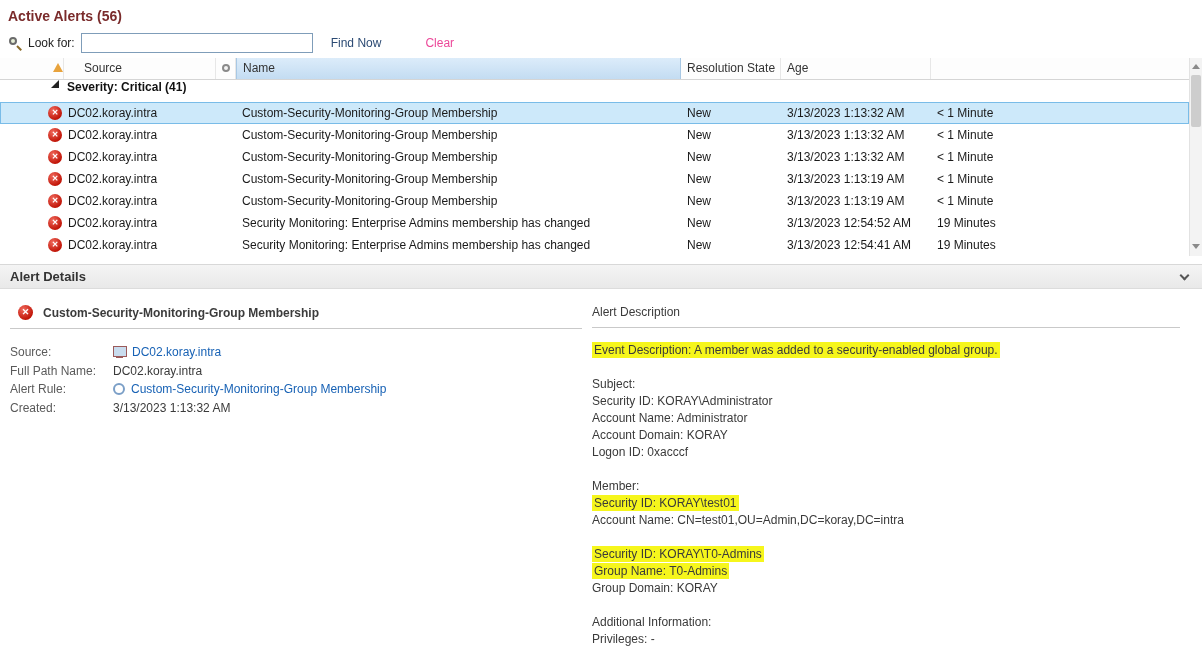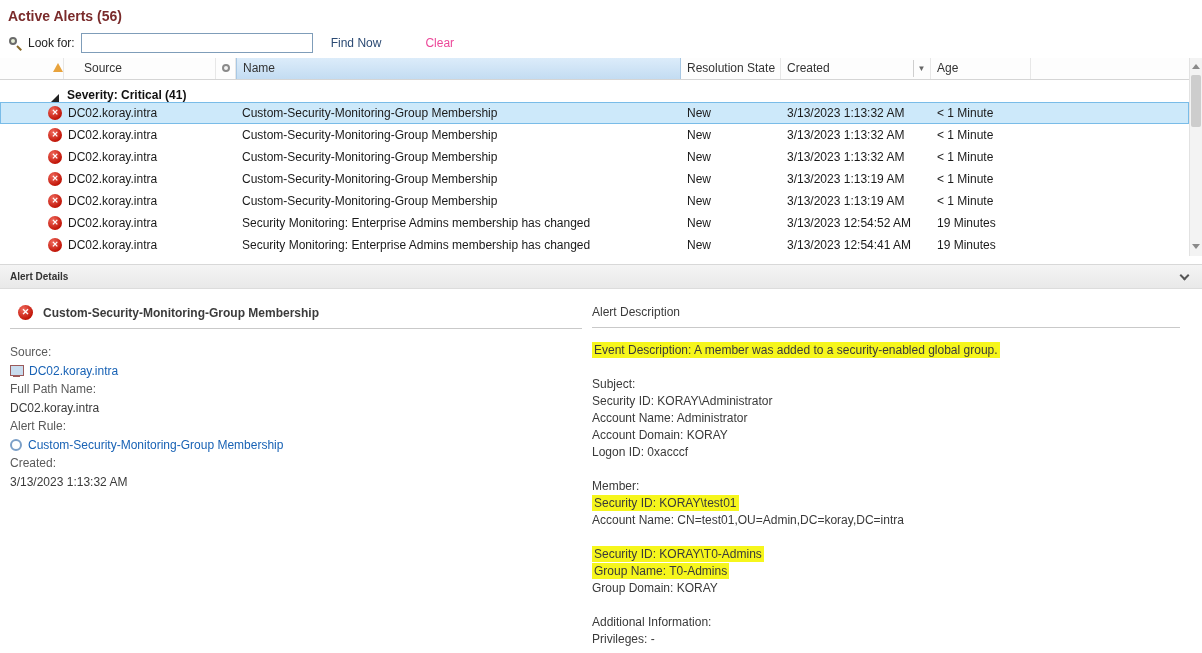--- a/index.html
+++ b/index.html
@@ -53,21 +53,21 @@
     position:absolute; right:1px; top:2px; width:16px; height:17px;
     border-left:1px solid #cfcfcf; color:#666; font-size:8px; line-height:17px; text-align:center;
   }
   .sev-col-icon { display:inline-block; width:0; height:0; margin:5px 0 0 3px;
     border-left:5px solid transparent; border-right:5px solid transparent;
     border-bottom:9px solid #e8a33d; }
   .col2-icon { display:inline-block; width:8px; height:8px; margin-top:6px;
     border:2px solid #8a8a8a; border-radius:50%; background:#f3f3f3; }
 
   .group-row-wrap { height:22px; }
-  .group-row { grid-column:1 / -1; display:flex; align-items:flex-end; padding-left:7px;
+  .group-row { grid-column:1 / -1; display:flex; align-items:flex-start; padding-left:7px;
     font-weight:bold; color:#111; background:#fff; }
   .expander { width:0; height:0; border-left:8px solid transparent;
     border-bottom:8px solid #222; margin-right:8px; }
 
   .trow { height:22px; background:#fff; }
   .trow .cell { line-height:22px; padding-left:6px; white-space:nowrap; overflow:hidden; color:#1a1a1a; }
   .trow .c0 { padding-left:4px; }
   .trow .c1 { padding-left:4px; }
   .trow.selected { background:#cde9fa; box-shadow:inset 0 0 0 1px #79bce8; }
 
@@ -86,37 +86,37 @@
     border-right:4px solid transparent; border-bottom:5px solid #8a8a8a; }
   .tri-down { width:0; height:0; margin:4px auto; border-left:4px solid transparent;
     border-right:4px solid transparent; border-top:5px solid #8a8a8a; }
   .sthumb { position:absolute; left:1px; top:17px; width:10px; height:52px;
     background:#cdcdcd; border-radius:2px; }
 
   
   .details-bar { margin-top:8px; height:25px; background:linear-gradient(#f4f4f4,#e9e9e9);
     border-top:1px solid #d8d8d8; border-bottom:1px solid #dcdcdc;
     display:flex; align-items:center; padding:0 8px 0 10px; }
-  .details-bar .bar-title { font-weight:bold; font-size:10px; color:#333; flex:1; }
+  .details-bar .bar-title { font-weight:bold; font-size:13px; color:#333; flex:1; }
   .chev-down { width:7px; height:7px; border-right:2px solid #555; border-bottom:2px solid #555;
     transform:rotate(45deg); margin-right:6px; margin-top:-3px; }
 
   
   .details { display:flex; padding-top:16px; height:368px; overflow:hidden; }
   .d-left { width:592px; padding-left:10px; }
   .d-right { flex:1; padding-right:22px; }
 
   .alert-title-row { display:flex; align-items:center; }
   .crit.big { width:15px; height:15px; margin:0 10px 0 8px; }
   .crit.big::before { top:2px; font-size:9px; }
   .alert-title { font-weight:bold; color:#3b3b3b; }
   .rule-line { border:none; border-top:1px solid #c9c9c9; margin:8px 10px 14px 0; }
   .d-right .rule-line { margin-right:0; }
 
-  .frow { display:flex; line-height:18.5px;flex-direction:column; }
+  .frow { display:flex; line-height:18.5px; }
   .flabel { width:103px; color:#5a5a5a; flex:none; }
   .fvalue { color:#3a3a3a; white-space:nowrap; }
   .fvalue .link { color:#1862b5; }
   .ficon { display:inline-block; vertical-align:-2px; margin-right:6px; }
   .ficon.computer { width:13px; height:12px; position:relative; }
   .ficon.computer::before { content:''; position:absolute; top:0; left:0; width:12px; height:9px;
     border:1px solid #9b5a5a; background:#c9dcee; }
   .ficon.computer::after { content:''; position:absolute; bottom:0; left:3px; width:7px; height:2px;
     background:#9b5a5a; }
   .ficon.rule { width:12px; height:12px; border-radius:50%; border:2px solid #7b9fc7;
@@ -143,21 +143,20 @@
 </div>
 
 <div class="table-wrap">
   <div class="grid">
     <div class="grid-header">
       <div class="hcell"><span class="sev-col-icon"></span></div>
       <div class="hcell h-source">Source</div>
       <div class="hcell"><span class="col2-icon"></span></div>
       <div class="hcell h-name">Name</div>
       <div class="hcell">Resolution State</div>
-      <div class="hcell"><span>Created</span><span class="dd-arrow">▼</span></div>
       <div class="hcell">Age</div>
       <div class="hcell h-fill"></div>
     </div>
     <div class="group-row-wrap">
       <div class="group-row">
         <span class="expander"></span>
         <span>Severity: Critical (41)</span>
       </div>
     </div>
     <div id="rows">

